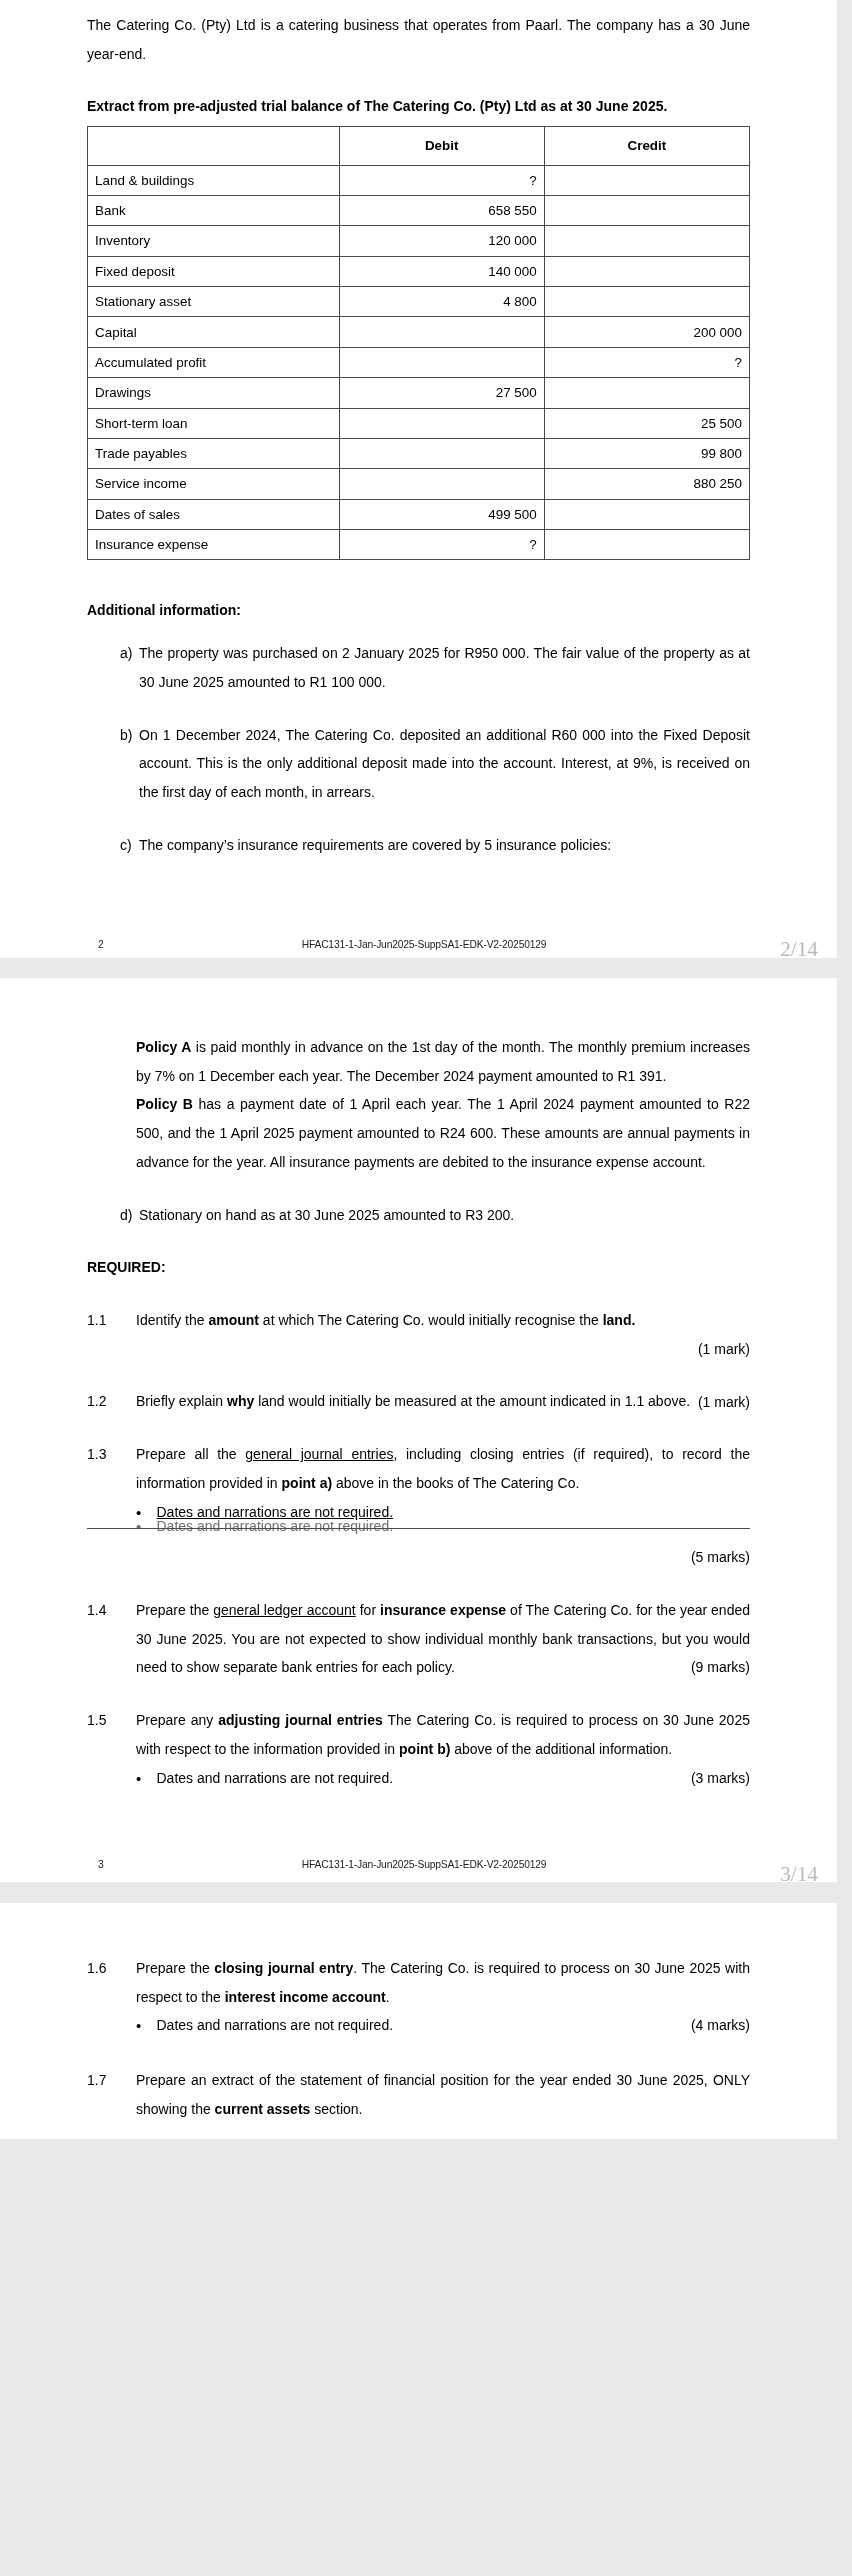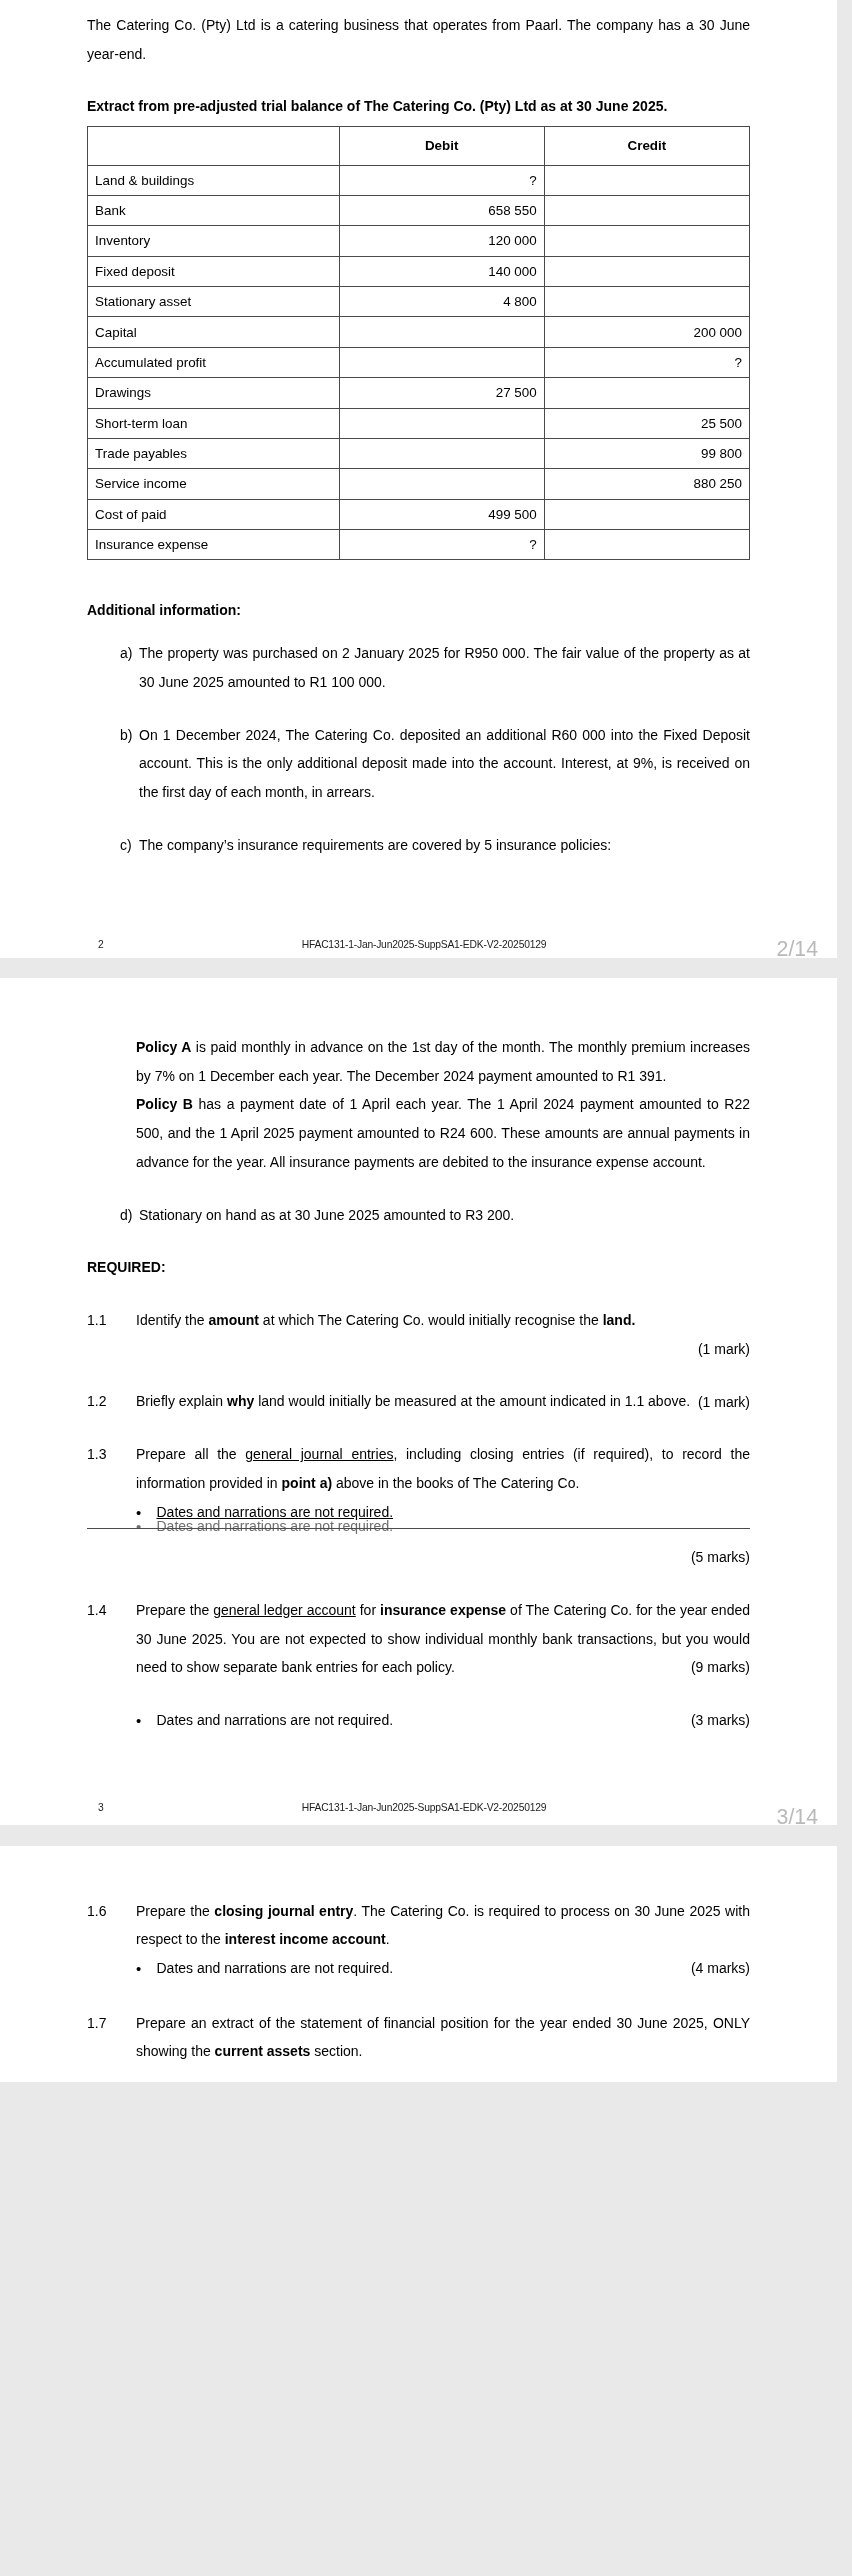--- a/index.html
+++ b/index.html
@@ -137,21 +137,21 @@
   }
   .footer .pgnum { width: 158px; padding-left: 11px; }
   .footer .docid { flex: 1 1 auto; text-align: center; letter-spacing: -0.2px; }
   .footer .spare { width: 158px; }
   .pageindicator {
     position: absolute;
     right: 19px;
     bottom: -4.7px;
     font-size: 21.3px;
     color: #b9b9b9;
-    font-family: Liberation Sans, sans-serif;
+    font-family: Liberation Serif, serif;
   }
 </style>
 </head>
 <body>
 
 <div id="viewport">
 
   <div class="page" style="padding-top:11px; padding-bottom:8px;">
 
     <p class="para">The Catering Co. (Pty) Ltd is a catering business that operates from Paarl. The company has a 30 June year-end.</p>
@@ -218,21 +218,21 @@
             <td class="name">Trade payables</td>
             <td class="num"></td>
             <td class="num">99 800</td>
           </tr>
           <tr>
             <td class="name">Service income</td>
             <td class="num"></td>
             <td class="num">880 250</td>
           </tr>
           <tr>
-            <td class="name">Cost of paid</td>
+            <td class="name">Dates of sales</td>
             <td class="num">499 500</td>
             <td class="num"></td>
           </tr>
           <tr>
             <td class="name">Insurance expense</td>
             <td class="num">?</td>
             <td class="num"></td>
           </tr>
         </tbody>
     </table>
@@ -331,20 +331,24 @@
     <div class="spacer-md"></div>
 
     <div class="item numbered">
       <span class="marker">1.4</span>
       <span class="body">Prepare the <span class="u">general ledger account</span> for <b>insurance expense</b> of The Catering Co. for the year ended 30 June 2025. You are not expected to show individual monthly bank transactions, but you would need to show separate bank entries for each policy.</span>
     </div>
     <div class="marks-right" style="margin-top:-28.4px">(9 marks)</div>
 
     <div class="spacer-md"></div>
 
+    <div class="item numbered">
+      <span class="marker">1.5</span>
+      <span class="body">Prepare any <b>adjusting journal entries</b> The Catering Co. is required to process on 30 June 2025 with respect to the information provided in <b>point b)</b> above of the additional information.</span>
+    </div>
     <div class="bullet">
       <span class="dot">•</span>
       <span class="btext">Dates and narrations are not required.</span>
       <span class="marks">(3 marks)</span>
     </div>
 
     <div style="height:62px"></div>
 
     <div class="footer">
       <span class="pgnum">3</span>

